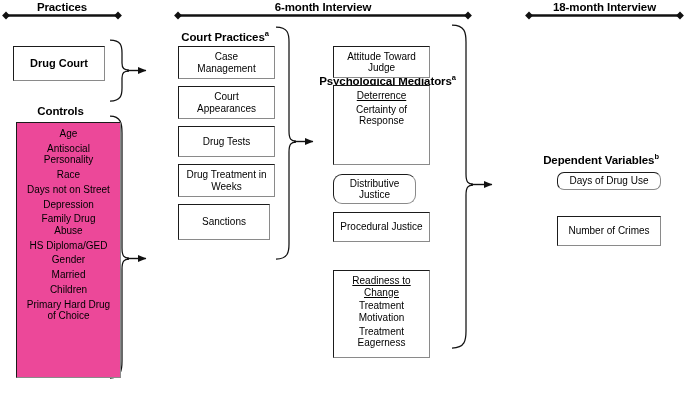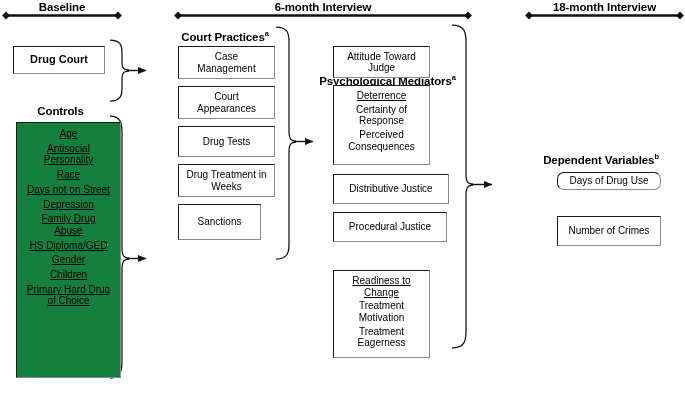--- a/index.html
+++ b/index.html
@@ -27,28 +27,27 @@
     border-right:1.3px solid #8a8a8a;
     border-bottom:1.3px solid #8a8a8a;
     display:flex;align-items:center;justify-content:center;
     text-align:center;font-size:10px;line-height:11.5px;
     padding:2px 3px;
   }
   .nbox.bold{font-weight:bold;font-size:11px;}
   .nbox.stack{flex-direction:column;justify-content:flex-start;}
 
   .ctrl-list{
-    position:absolute;box-sizing:border-box;background:#15803d;
+    position:absolute;box-sizing:border-box;background:#ec4899;
     border-top:1.3px solid #1b1b1b;
     border-left:1.3px solid #1b1b1b;
     border-right:1.3px solid #8a8a8a;
     border-bottom:1.3px solid #8a8a8a;
     font-size:10px;line-height:11.4px;text-align:center;
     padding:5px 2px 4px 2px;
-    text-decoration:underline;
   }
   .ctrl-item{margin:0 0 3.4px 0;}
   .ctrl-item:last-child{margin-bottom:8px;}
 
   .grp-title{text-decoration:underline;margin-bottom:2px;}
   .sub-item{margin-bottom:2.5px;}
   .sub-item:last-child{margin-bottom:0;}
   .pad-top{padding-top:4px;}
 </style>
 </head>
@@ -97,66 +96,66 @@
     <line x1="294" y1="141.5" x2="313" y2="141.5" stroke="#111" stroke-width="1.4" marker-end="url(#ah)"></line>
   </g>
 
   <g>
     <path d="M452 25 C 465 25, 466 33, 466 42 L466 174 C466 182, 468 184, 473 184" fill="none" stroke="#111" stroke-width="1.25"></path>
     <path d="M452 348 C 465 348, 466 340, 466 331 L466 195 C466 187, 468 185, 473 185" fill="none" stroke="#111" stroke-width="1.25"></path>
     <line x1="471" y1="184.5" x2="492" y2="184.5" stroke="#111" stroke-width="1.4" marker-end="url(#ah)"></line>
   </g>
 </svg>
 
-<div class="tl-label" style="left:0px;top:1px;width:124px;">Baseline</div>
+<div class="tl-label" style="left:0px;top:1px;width:124px;">Practices</div>
 <div class="tl-label" style="left:176px;top:1px;width:294px;">6-month Interview</div>
 <div class="tl-label" style="left:527px;top:1px;width:155px;">18-month Interview</div>
 
-<div class="nbox bold" style="left:13px;top:46px;width:92px;height:28px;">Drug Court</div>
+<div class="nbox bold" style="left:13px;top:46px;width:92px;height:35px;">Drug Court</div>
 
 <div class="col-head" style="left:13px;top:105px;width:95px;">Controls</div>
 
 <div class="ctrl-list" style="left:16px;top:122px;width:105px;height:256px;">
   <div class="ctrl-item">Age</div>
   <div class="ctrl-item">Antisocial<br>Personality</div>
   <div class="ctrl-item">Race</div>
   <div class="ctrl-item">Days not on Street</div>
   <div class="ctrl-item">Depression</div>
   <div class="ctrl-item">Family Drug<br>Abuse</div>
   <div class="ctrl-item">HS Diploma/GED</div>
   <div class="ctrl-item">Gender</div>
+  <div class="ctrl-item">Married</div>
   <div class="ctrl-item">Children</div>
   <div class="ctrl-item">Primary Hard Drug<br>of Choice</div>
 </div>
 
 <div class="col-head" style="left:166px;top:29px;width:118px;">
   <span>Court Practices</span><sup>a</sup>
 </div>
 
 <div class="nbox" style="left:178px;top:46px;width:97px;height:33px;">Case<br>Management</div>
 <div class="nbox" style="left:178px;top:86px;width:97px;height:33px;">Court<br>Appearances</div>
 <div class="nbox" style="left:178px;top:126px;width:97px;height:31px;">Drug Tests</div>
 <div class="nbox" style="left:178px;top:164px;width:97px;height:33px;">Drug Treatment in<br>Weeks</div>
-<div class="nbox" style="left:178px;top:204px;width:83px;height:36px;">Sanctions</div>
+<div class="nbox" style="left:178px;top:204px;width:92px;height:36px;">Sanctions</div>
 
 <div class="col-head" style="left:306px;top:29px;width:163px;margin-top:44px;">
   <span>Psychological Mediators</span><sup>a</sup>
 </div>
 
 <div class="nbox" style="left:333px;top:46px;width:97px;height:32px;">Attitude Toward<br>Judge</div>
 
 <div class="nbox stack pad-top" style="left:333px;top:85px;width:97px;height:80px;">
   <div class="grp-title">Deterrence</div>
   <div class="sub-item">Certainty of<br>Response</div>
-  <div class="sub-item">Perceived<br>Consequences</div>
 </div>
 
-<div class="nbox" style="left:333px;top:174px;width:116px;height:30px;">Distributive Justice</div>
+<div class="nbox" style="left:333px;top:174px;width:83px;height:30px;border-radius:9px;">Distributive Justice</div>
 
-<div class="nbox" style="left:333px;top:212px;width:114px;height:30px;">Procedural Justice</div>
+<div class="nbox" style="left:333px;top:212px;width:97px;height:30px;">Procedural Justice</div>
 
 <div class="nbox stack pad-top" style="left:333px;top:270px;width:97px;height:88px;">
   <div class="grp-title">Readiness to<br>Change</div>
   <div class="sub-item">Treatment<br>Motivation</div>
   <div class="sub-item">Treatment<br>Eagerness</div>
 </div>
 
 <div class="col-head" style="left:517px;top:152px;width:168px;">
   <span>Dependent Variables</span><sup>b</sup>
 </div>

